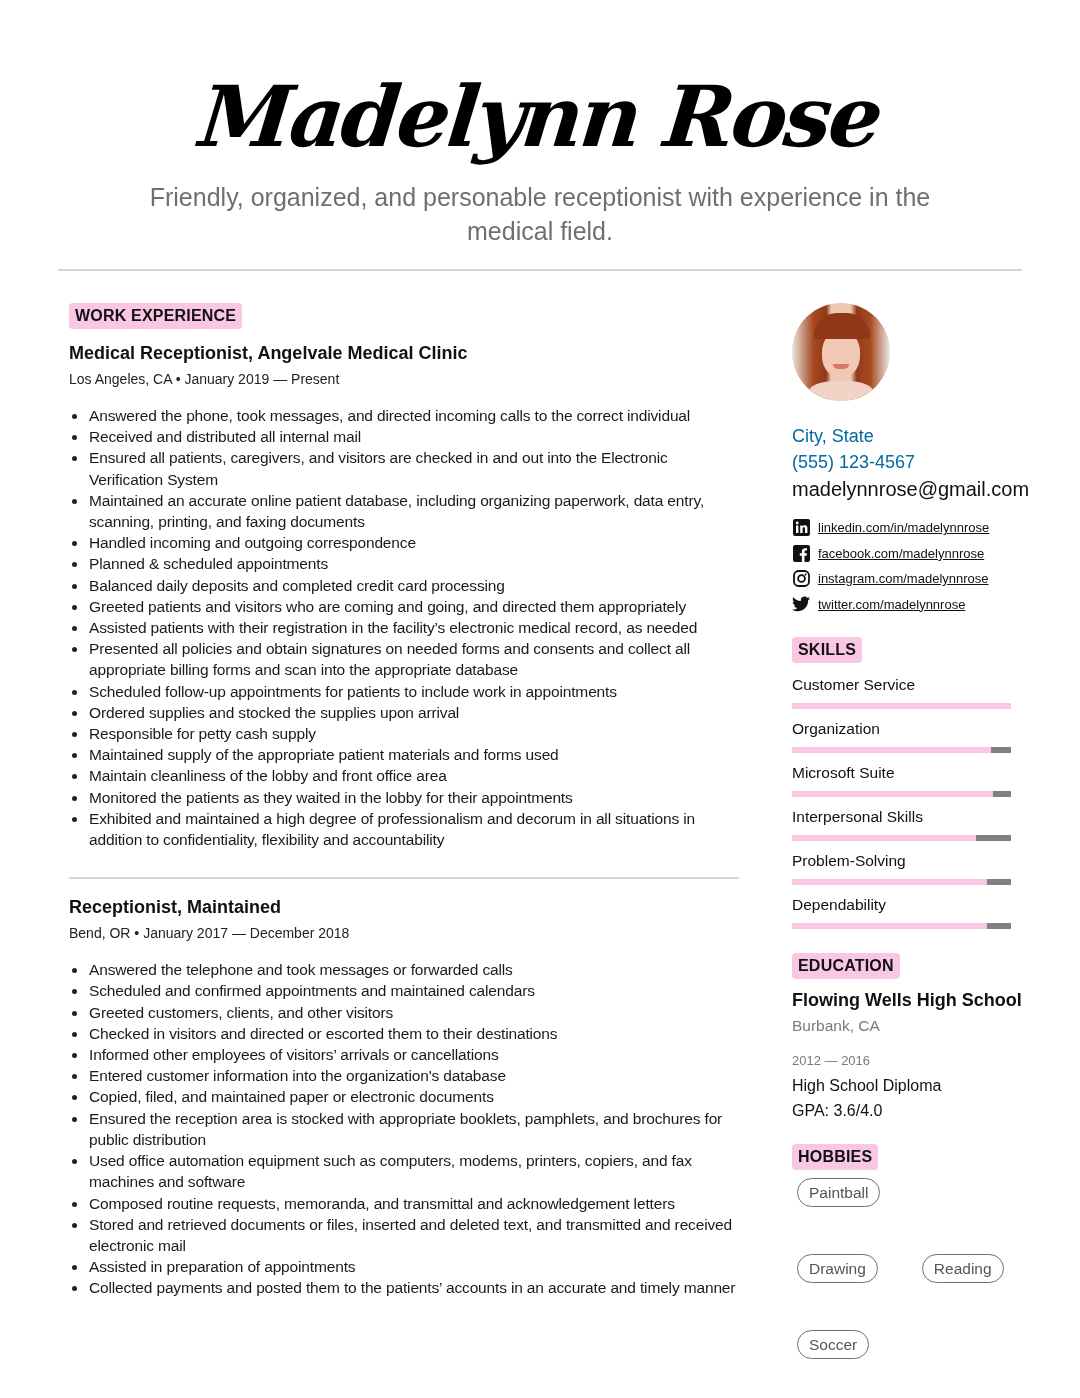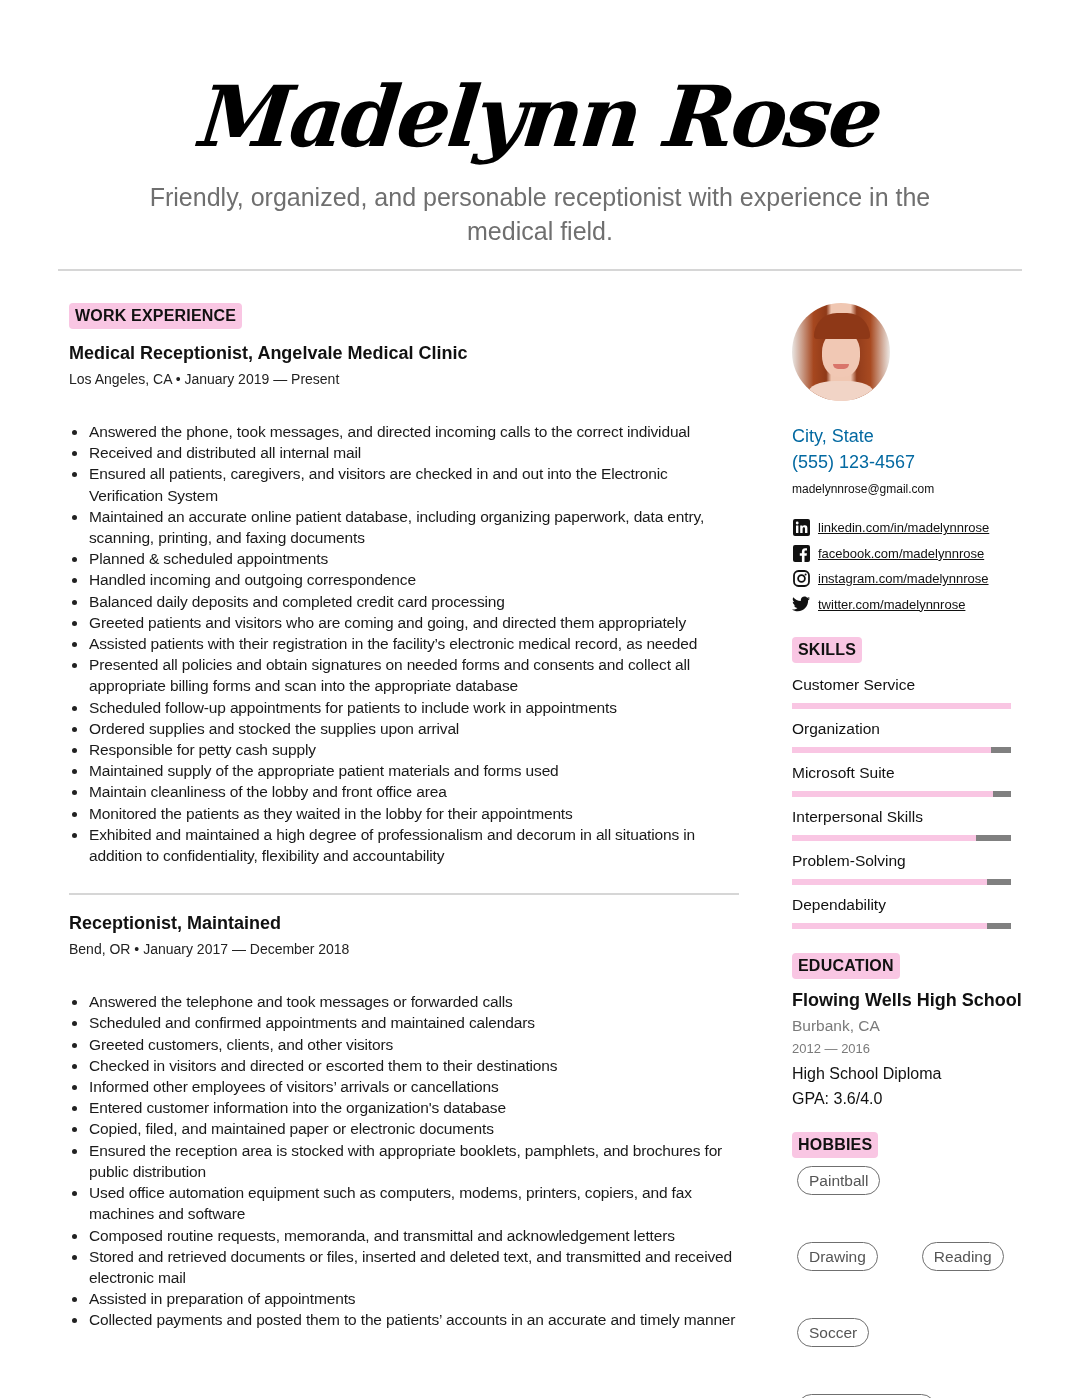--- a/index.html
+++ b/index.html
@@ -19,21 +19,21 @@
 
   .section-tag {
     display: inline-block; background: #f9c6e3; color: #111; font-weight: bold;
     font-size: 16px; padding: 3px 6px 3px 6px; border-radius: 4px; line-height: 20px;
     letter-spacing: 0.2px;
   }
 
   .left { position: absolute; left: 69px; top: 303px; width: 670px; }
   .job-title { font-size: 18px; font-weight: bold; color: #111; margin-top: 12px; line-height: 24px; }
   .job-meta { font-size: 14px; color: #222; margin-top: 4px; line-height: 20px; }
-  ul.bullets { list-style: none; margin-top: 32px; }
+  ul.bullets { list-style: none; margin-top: 16px; }
   ul.bullets li {
     position: relative; padding-left: 20px; font-size: 15.5px; line-height: 21.2px;
     color: #1a1a1a; letter-spacing: -0.15px;
   }
   ul.bullets li::before {
     content: ""; position: absolute; left: 3px; top: 9px; width: 5px; height: 5px;
     border-radius: 50%; background: #222;
   }
   .job-divider { height: 2px; background: #d6d6d6; margin-top: 27px; margin-bottom: 16px; width: 670px; }
 
@@ -43,38 +43,38 @@
     background: radial-gradient(circle at 50% 45%, #f0c7b2 0 22%, transparent 23%),
                 linear-gradient(90deg, #e9e6e3 0%, #a6471f 22%, #8f3a18 35%, #f0c7b2 40%, #f0c7b2 60%, #923c1b 66%, #a84a21 80%, #ece9e6 100%);
   }
   .avatar .hair { position: absolute; left: 22px; top: 10px; width: 56px; height: 26px; background: #8e3817; border-radius: 30px 30px 4px 4px; }
   .avatar .face { position: absolute; left: 30px; top: 28px; width: 38px; height: 46px; background: #f1c8b4; border-radius: 45%; }
   .avatar .mouth { position: absolute; left: 41px; top: 61px; width: 16px; height: 5px; background: #d9756a; border-radius: 0 0 8px 8px; }
   .avatar .shoulders { position: absolute; left: 16px; top: 78px; width: 66px; height: 30px; background: #f1d4c6; border-radius: 40% 40% 0 0; }
 
   .contact-city, .contact-phone { font-size: 18px; line-height: 26px; color: #0369a1; }
   .contact-city { margin-top: 22px; }
-  .contact-email { font-size: 12px; line-height: 24px; margin-top: 2px; color: #111; }
+  .contact-email { font-size: 20px; line-height: 24px; margin-top: 2px; color: #111; }
 
   .socials { margin-top: 14px; text-decoration: underline; }
   .social { display: flex; align-items: center; height: 25.5px; }
   .social .ico { width: 18px; height: 18px; margin-right: 8px; display: inline-flex; align-items: center; justify-content: center; }
   .social .txt { font-size: 13px; color: #111; }
 
   .skills-tag { margin-top: 20px; }
   .skill { margin-top: 10px; }
   .skill:first-of-type { margin-top: 12px; }
   .skill-name { font-size: 15.5px; color: #111; line-height: 20px; }
   .skill-bar { margin-top: 8px; width: 219px; height: 6px; background: #808080; position: relative; }
   .skill-fill { position: absolute; left: 0; top: 0; height: 6px; background: #f9c6e3; }
 
   .edu-tag { margin-top: 24px; }
   .edu-school { font-size: 18px; font-weight: bold; line-height: 22px; margin-top: 10px; color: #111; }
   .edu-loc { font-size: 15.5px; color: #7a7a7a; margin-top: 4px; line-height: 22px; }
-  .edu-years { font-size: 13px; color: #7a7a7a; margin-top: 2px; line-height: 20px; }
+  .edu-years { font-size: 13px; color: #7a7a7a; margin-top: 14px; line-height: 20px; }
   .edu-degree { font-size: 16px; color: #111; margin-top: 3px; line-height: 23px; }
   .edu-gpa { font-size: 16px; color: #111; margin-top: 2px; line-height: 23px; }
 
   .hobbies-tag { margin-top: 22px; }
   .hobbies { margin-top: 8px; padding-left: 5px; display: flex; flex-wrap: wrap; width: 220px; gap: 36px; }
   .hobby {
     border: 1.5px solid #6f6f6f; border-radius: 16px; padding: 4px 11px; font-size: 15.5px;
     color: #555; margin-right: 8px; margin-bottom: 11px; line-height: 19px; background: #fff;
   }
 </style>
@@ -91,22 +91,22 @@
   <span class="section-tag">WORK EXPERIENCE</span>
 
   <div>
     <div class="job-title">Medical Receptionist, Angelvale Medical Clinic</div>
     <div class="job-meta">Los Angeles, CA • January 2019 — Present</div>
     <ul class="bullets">
       <li>Answered the phone, took messages, and directed incoming calls to the correct individual</li>
       <li>Received and distributed all internal mail</li>
       <li>Ensured all patients, caregivers, and visitors are checked in and out into the Electronic Verification System</li>
       <li>Maintained an accurate online patient database, including organizing paperwork, data entry, scanning, printing, and faxing documents</li>
+      <li>Handled incoming and outgoing correspondence</li>
       <li>Planned &amp; scheduled appointments</li>
-      <li>Handled incoming and outgoing correspondence</li>
       <li>Balanced daily deposits and completed credit card processing</li>
       <li>Greeted patients and visitors who are coming and going, and directed them appropriately</li>
       <li>Assisted patients with their registration in the facility’s electronic medical record, as needed</li>
       <li>Presented all policies and obtain signatures on needed forms and consents and collect all appropriate billing forms and scan into the appropriate database</li>
       <li>Scheduled follow-up appointments for patients to include work in appointments</li>
       <li>Ordered supplies and stocked the supplies upon arrival</li>
       <li>Responsible for petty cash supply</li>
       <li>Maintained supply of the appropriate patient materials and forms used</li>
       <li>Maintain cleanliness of the lobby and front office area</li>
       <li>Monitored the patients as they waited in the lobby for their appointments</li>

